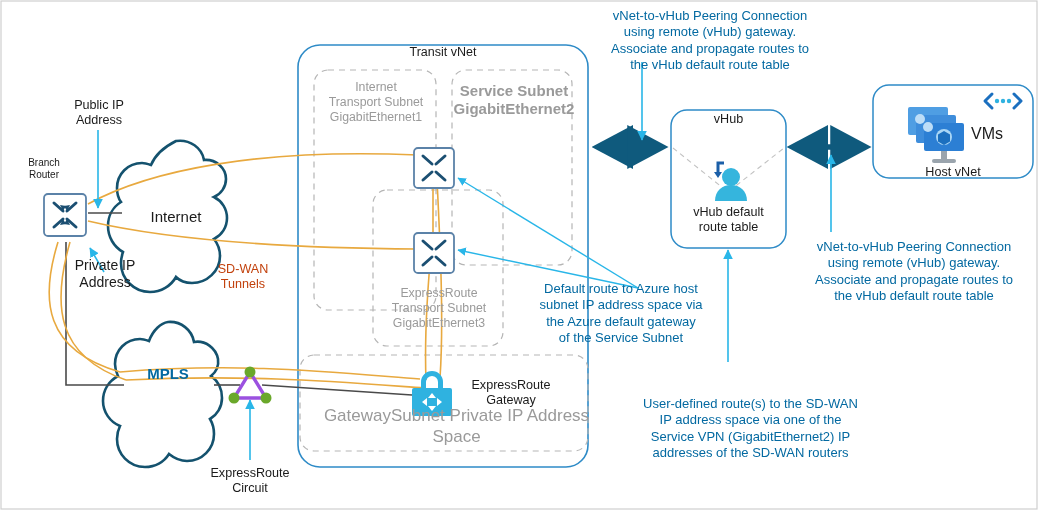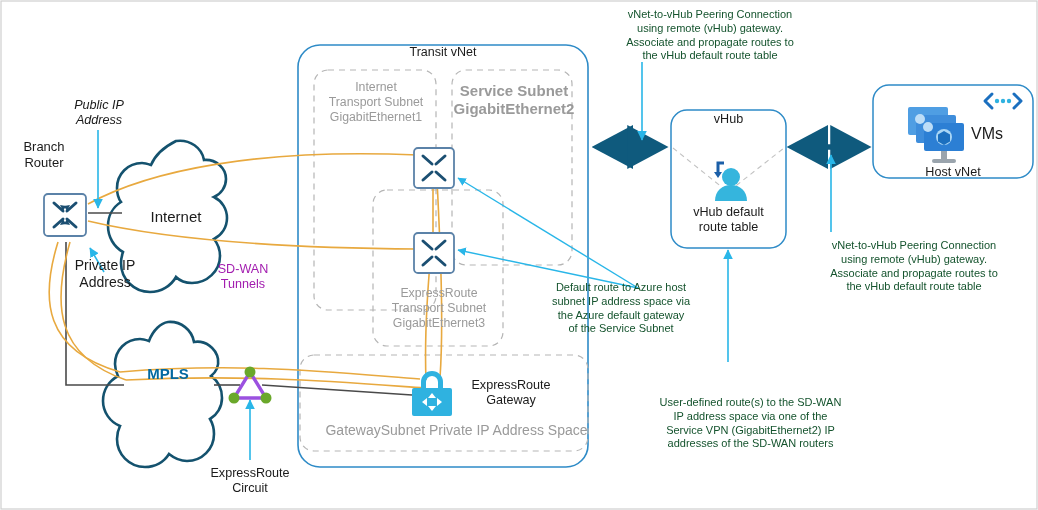--- a/index.html
+++ b/index.html
@@ -1,22 +1,22 @@
 <!DOCTYPE html>
 <html><head>
 <meta charset="utf-8">
 <style>
   html,body{margin:0;padding:0;background:#ffffff;}
   body{font-family:"Liberation Sans",sans-serif;}
   #canvas{position:relative;width:1038px;height:510px;background:#fff;overflow:hidden;}
   #svgroot{position:absolute;left:0;top:0;width:1038px;height:510px;}
   .lbl{position:absolute;text-align:center;line-height:1.22;white-space:pre-line;color:#1b1b1b;}
   .lbl.gray{color:#9a9a9a;}
-  .lbl.orange{color:#a21caf;}
-  .note{position:absolute;text-align:center;line-height:1.25;color:#14532d;font-size:11px;white-space:pre-line;}
+  .lbl.orange{color:#c2410c;}
+  .note{position:absolute;text-align:center;line-height:1.25;color:#0369a1;font-size:13px;white-space:pre-line;}
   .box-title{font-size:12.5px;color:#1b1b1b;}
   .bold{font-weight:normal;}
 </style>
 </head>
 <body>
 
 <div id="canvas">
 
   <svg id="svgroot" viewBox="0 0 1038 510">
     <defs>
@@ -178,24 +178,24 @@
       <path d="M1014,94 L1021,101 L1014,108"></path>
       <g stroke="none" fill="#2fb2e0">
         <circle cx="997" cy="101" r="2.2"></circle>
         <circle cx="1003" cy="101" r="2.2"></circle>
         <circle cx="1009" cy="101" r="2.2"></circle>
       </g>
     </g>
 
   </svg>
 
-  <div class="lbl" style="left:60px;top:98px;width:78px;font-size:12.6px;font-style:italic;">Public IP
+  <div class="lbl" style="left:60px;top:98px;width:78px;font-size:12.6px;">Public IP
 Address</div>
 
-  <div class="lbl" style="left:5px;top:139px;width:78px;font-size:13px;">Branch
+  <div class="lbl" style="left:5px;top:157px;width:78px;font-size:10px;">Branch
 Router</div>
 
   <div class="lbl" style="left:62px;top:257px;width:86px;font-size:14px;">Private IP
 Address</div>
 
   <div class="lbl" style="left:128px;top:208px;width:96px;font-size:15px;color:#1b1b1b;">Internet</div>
 
   <div class="lbl" style="left:120px;top:365px;width:96px;font-size:15px;color:#0369a1;font-weight:bold;">MPLS</div>
 
   <div class="lbl orange" style="left:197px;top:262px;width:92px;font-size:12.6px;">SD-WAN
@@ -210,21 +210,21 @@
 Transport Subnet
 GigabitEthernet1</div>
 
   <div class="lbl gray" style="left:449px;top:82px;width:130px;font-size:15px;font-weight:bold;">Service Subnet
 GigabitEthernet2</div>
 
   <div class="lbl gray" style="left:370px;top:286px;width:138px;font-size:12.3px;">ExpressRoute
 Transport Subnet
 GigabitEthernet3</div>
 
-  <div class="lbl gray" style="left:300px;top:422px;width:313px;font-size:14px;">GatewaySubnet  Private IP Address Space</div>
+  <div class="lbl gray" style="left:300px;top:406px;width:313px;font-size:17px;">GatewaySubnet  Private IP Address Space</div>
 
   <div class="lbl" style="left:455px;top:378px;width:112px;font-size:12.6px;">ExpressRoute
 Gateway</div>
 
   <div class="lbl" style="left:671px;top:112px;width:115px;font-size:12.6px;">vHub</div>
 
   <div class="lbl" style="left:671px;top:205px;width:115px;font-size:12.6px;">vHub default
 route table</div>
 
   <div class="lbl" style="left:962px;top:124px;width:50px;font-size:16px;">VMs</div>

